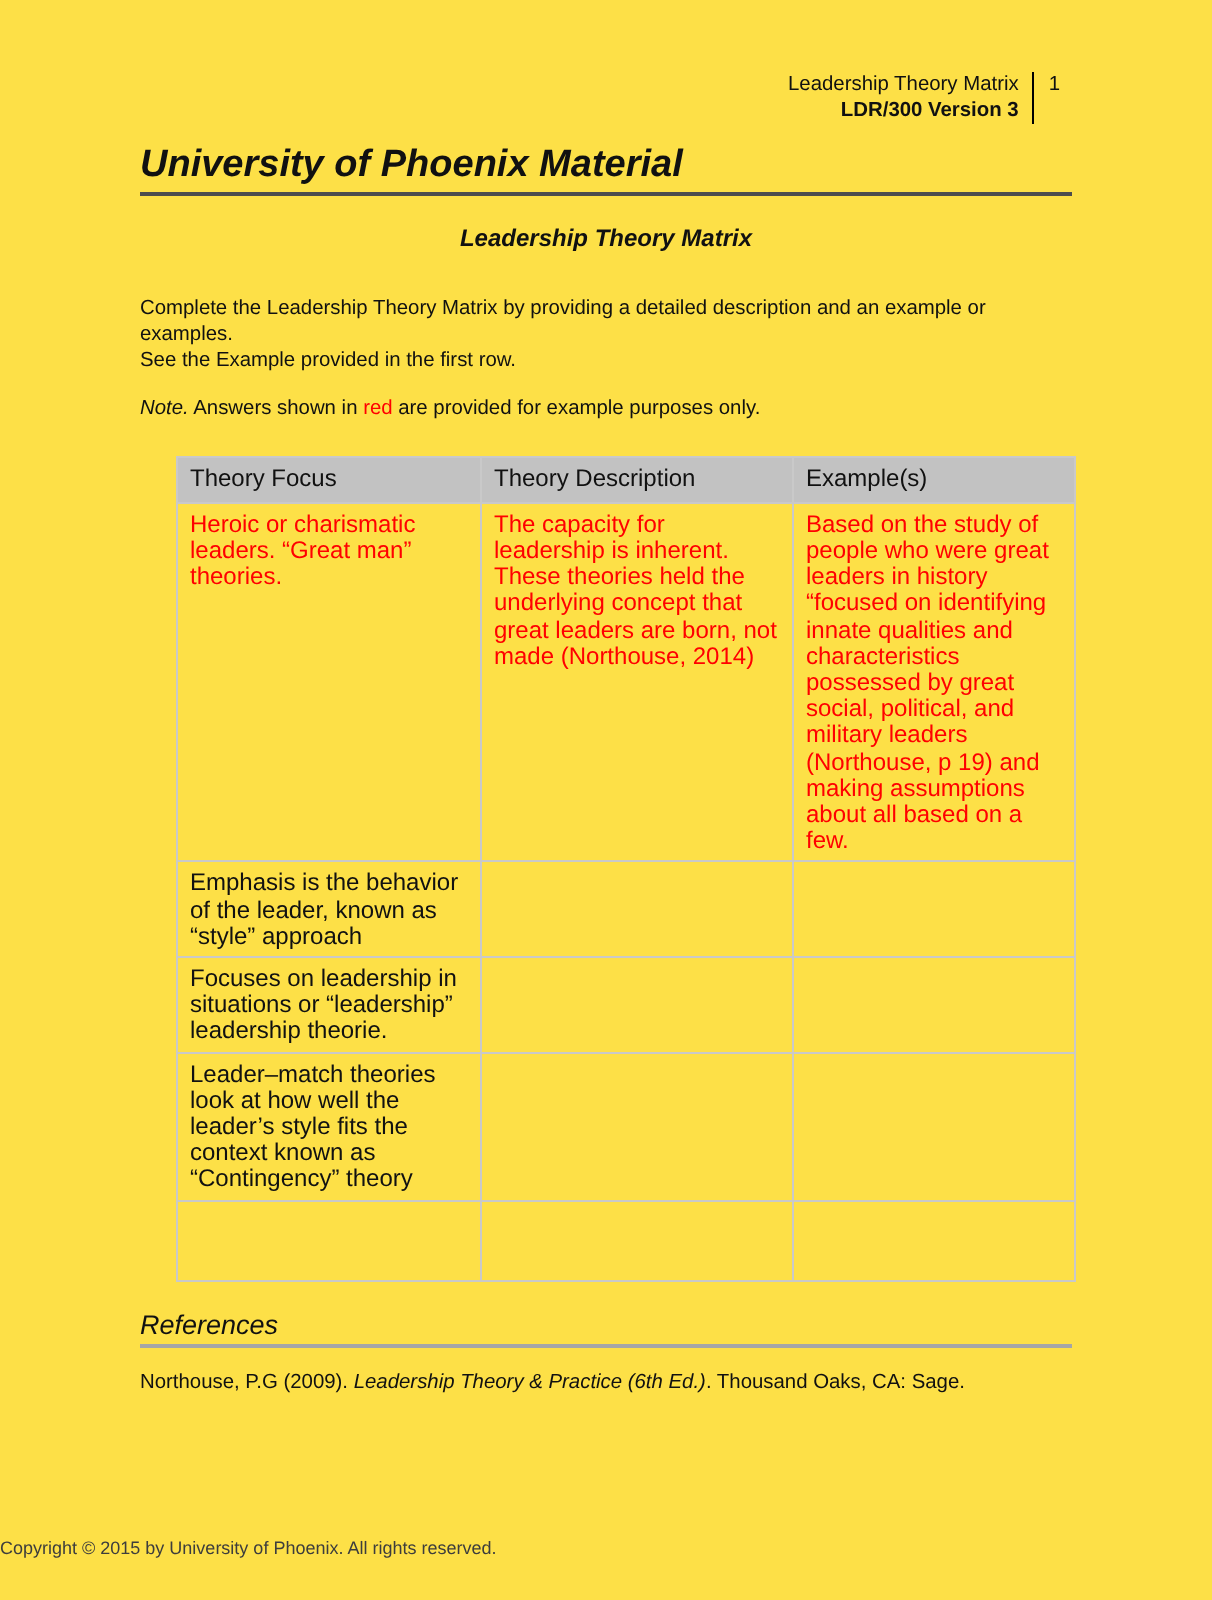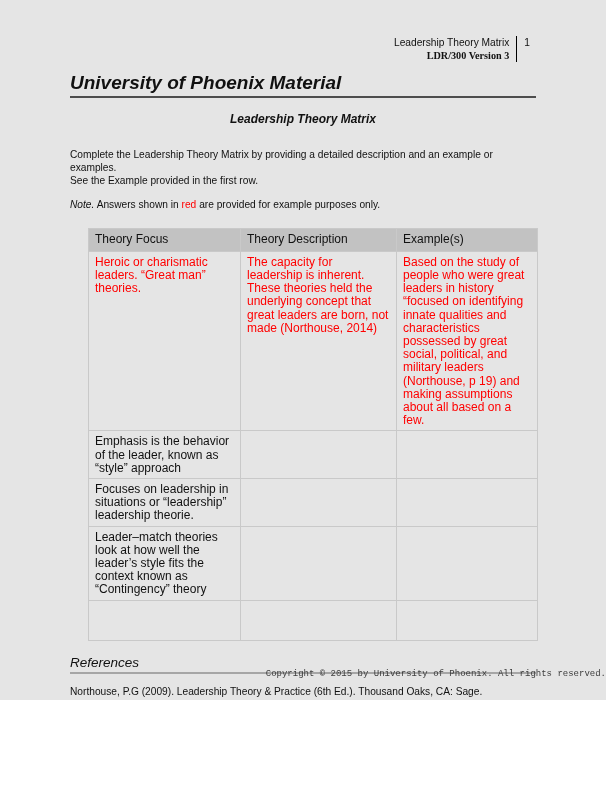--- a/index.html
+++ b/index.html
@@ -11,36 +11,36 @@
   }
   *{margin:0;padding:0;box-sizing:border-box;}
   html,body{background:#ffffff;}
   body{
     width:606px;height:800px;
     font-family:"Liberation Sans","DejaVu Sans",sans-serif;
     color:#111;
   }
   .page{
     position:relative;
-    width:606px;height:700px;
-    background:#e5e5e5;
+    width:606px;height:800px;
+    background:#fde047;
     padding:36px 70px 0 70px;
     overflow:hidden;
   }
   
   .doc-header{
     display:flex;
     justify-content:flex-end;
     align-items:stretch;
     margin-right:6px;
     font-size:10.2px;
     line-height:13px;
   }
   .doc-header .hdr-lines{text-align:right;}
-  .doc-header .hdr-course{font-weight:bold;font-family:Liberation Serif, serif;}
+  .doc-header .hdr-course{font-weight:bold;}
   .hdr-divider{
     width:1px;background:#000;
     margin:0 7px;
   }
   .hdr-pageno{padding-top:0;}
   
   .doc-title{
     margin-top:10px;
     font-size:19px;
     line-height:22px;
@@ -106,30 +106,29 @@
     font-weight:normal;
     font-style:italic;
     padding-bottom:2px;
     border-bottom:2px solid var(--ref-rule);
   }
   .ref-entry{
     margin-top:11px;
     font-size:10.2px;
     line-height:13.2px;
   }
-  .ref-entry .ital{}
+  .ref-entry .ital{font-style:italic;}
   
   .copyright{
     position:absolute;
     left:0;right:0;
     bottom:21px;
-    text-align:right;
+    text-align:left;
     font-size:9px;
     color:#3d3d3d;
-    font-family:Liberation Mono, monospace;
   }
 </style>
 </head>
 <body>
 
 <div class="page">
 
   <div class="doc-header">
     <div class="hdr-lines">
       <div>Leadership Theory Matrix</div>

